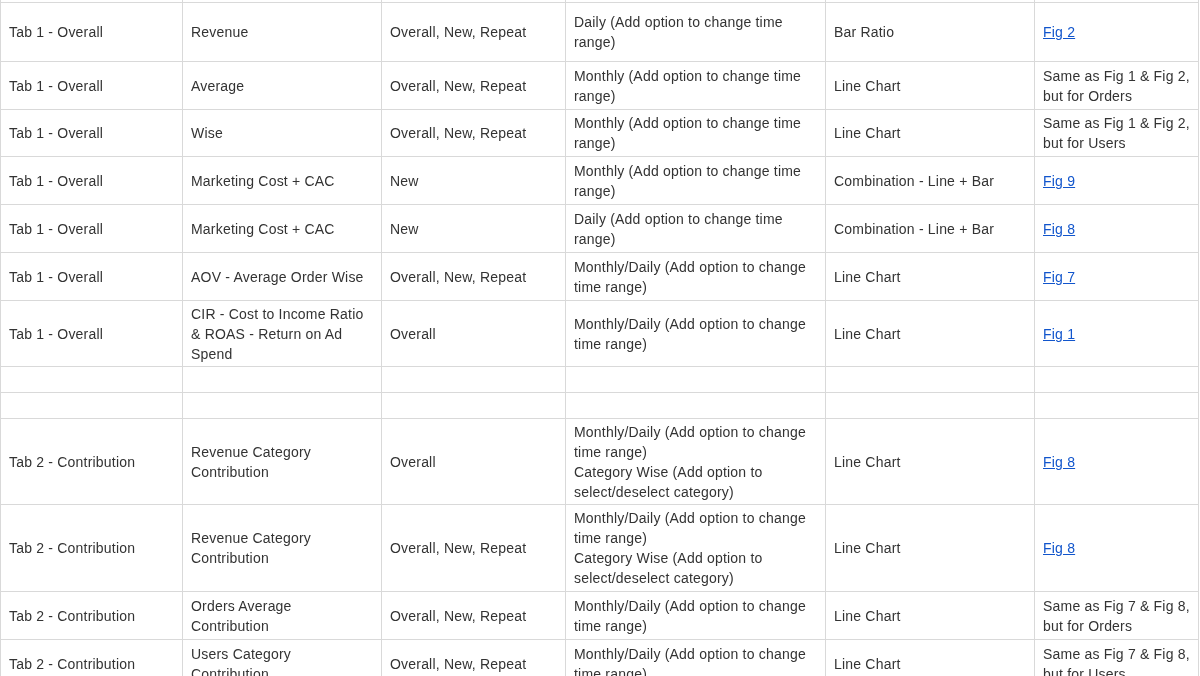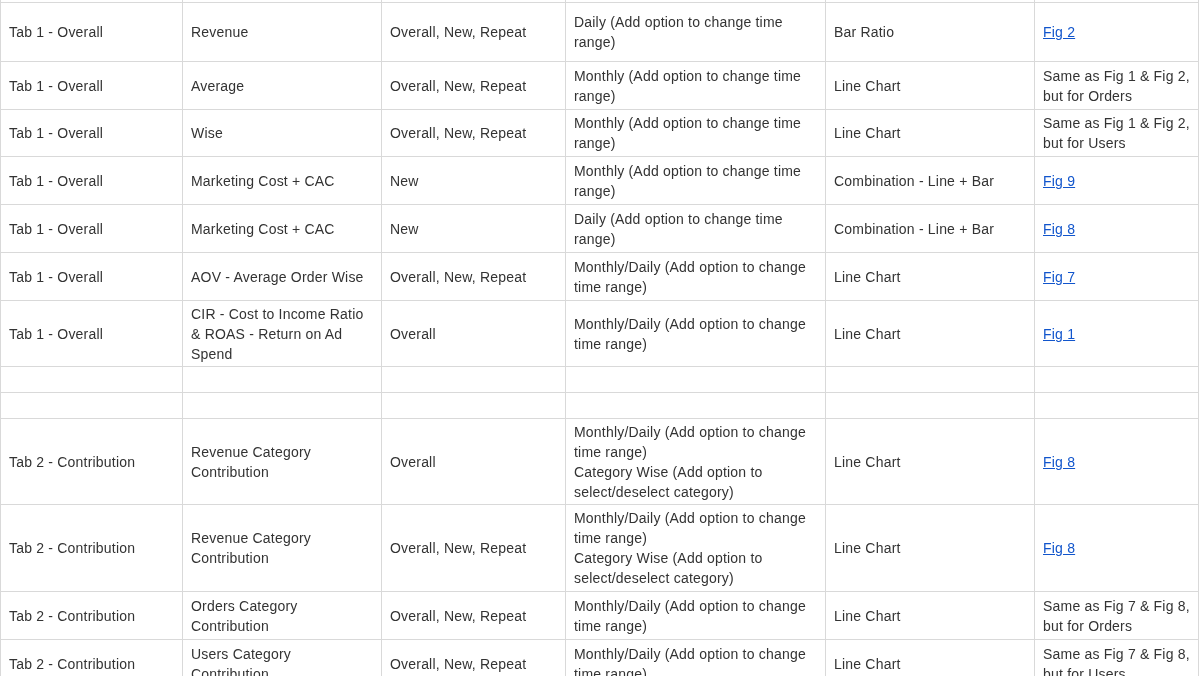--- a/index.html
+++ b/index.html
@@ -152,21 +152,21 @@
           <td class="col-tab"><span>Tab 2 - Contribution</span></td>
           <td class="col-metric"><span>Revenue Category Contribution</span></td>
           <td class="col-segments"><span>Overall, New, Repeat</span></td>
           <td class="col-time_range"><span>Monthly/Daily (Add option to change time range)
 Category Wise (Add option to select/deselect category)</span></td>
           <td class="col-chart_type"><span>Line Chart</span></td>
           <td class="col-fig"><span class="fig-link">Fig 8</span></td>
         </tr>
         <tr style="height: 48px;">
           <td class="col-tab"><span>Tab 2 - Contribution</span></td>
-          <td class="col-metric"><span>Orders Category Contribution</span></td>
+          <td class="col-metric"><span>Orders Average Contribution</span></td>
           <td class="col-segments"><span>Overall, New, Repeat</span></td>
           <td class="col-time_range"><span>Monthly/Daily (Add option to change time range)</span></td>
           <td class="col-chart_type"><span>Line Chart</span></td>
           <td class="col-fig"><span>Same as Fig 7 &amp; Fig 8, but for Orders</span></td>
         </tr>
         <tr style="height: 48px;">
           <td class="col-tab"><span>Tab 2 - Contribution</span></td>
           <td class="col-metric"><span>Users Category Contribution</span></td>
           <td class="col-segments"><span>Overall, New, Repeat</span></td>
           <td class="col-time_range"><span>Monthly/Daily (Add option to change time range)</span></td>

